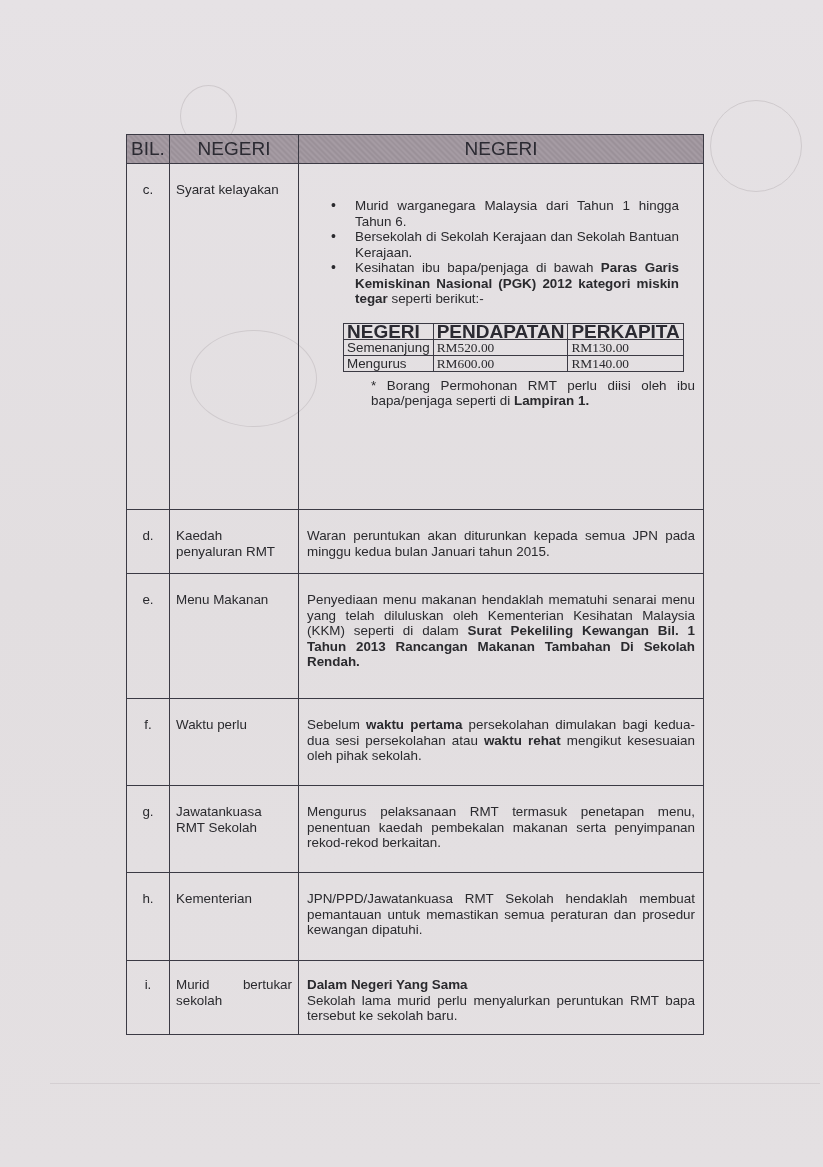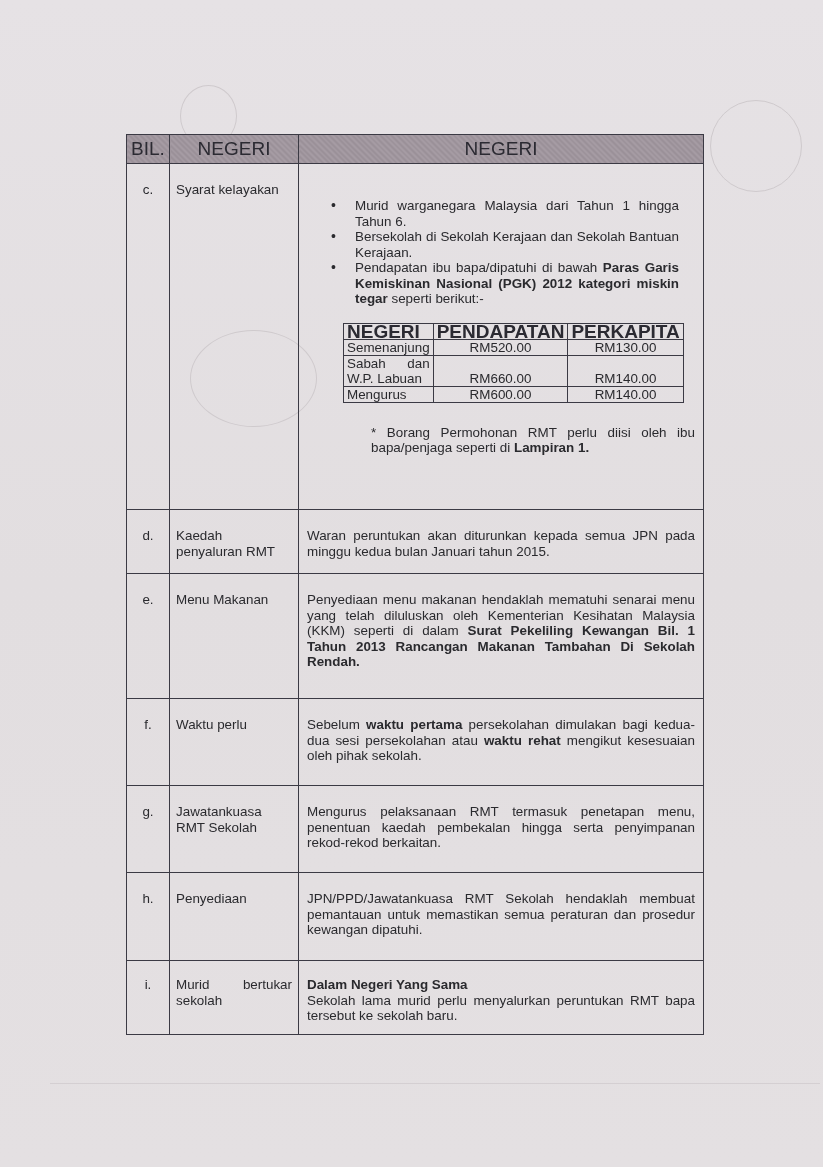--- a/index.html
+++ b/index.html
@@ -51,22 +51,22 @@
   table.income {
     border-collapse: collapse; margin: 14px 0 0 30px; width: 280px;
     font-size: 13.4px; line-height: 15px;
   }
   table.income td, table.income th {
     border: 1.2px solid #3b3a44; padding: 0 3px; font-weight: normal;
     background: transparent; height: auto;
   }
   table.income th { font-weight: bold; }
   table.income th:first-child { text-align: left; }
-  table.income td.num { text-align: center; vertical-align: bottom; }
-  .note { margin: 22px 0 0 58px; }
+  table.income td.num { vertical-align: bottom; font-family: Liberation Serif, serif; }
+  .note { margin: 6px 0 0 58px; }
 </style>
 </head>
 <body>
 
 <div class="page-shade"></div>
 
 <div class="ghost-circle" style="left:180px;top:85px;width:55px;height:60px;"></div>
 <div class="ghost-circle" style="left:710px;top:100px;width:90px;height:90px;"></div>
 <div class="ghost-circle" style="left:190px;top:330px;width:125px;height:95px;"></div>
 <div class="ghost-line" style="left:50px;top:1083px;width:770px;"></div>
@@ -82,39 +82,34 @@
   <tbody>
 
     <tr style="height:346px;">
       <td class="bil">c.</td>
       <td class="perkara">Syarat kelayakan</td>
       <td class="butiran" style="padding-left:14px !important;">
         <ul class="bullets">
           <li>Murid warganegara Malaysia dari Tahun 1 hingga Tahun 6.</li>
           <li>Bersekolah di Sekolah Kerajaan dan Sekolah Bantuan Kerajaan.</li>
           <li>
-            <span>Pendapatan ibu bapa/dipatuhi di bawah </span><span class="bold">Paras Garis Kemiskinan Nasional (PGK) 2012 kategori miskin tegar</span><span> seperti berikut:-</span>
+            <span>Kesihatan ibu bapa/penjaga di bawah </span><span class="bold">Paras Garis Kemiskinan Nasional (PGK) 2012 kategori miskin tegar</span><span> seperti berikut:-</span>
           </li>
         </ul>
         <table class="income">
           <tbody>
               <tr>
             <th>NEGERI</th>
             <th>PENDAPATAN</th>
             <th>PERKAPITA</th>
           </tr>
           <tr>
             <td>Semenanjung</td>
             <td class="num">RM520.00</td>
             <td class="num">RM130.00</td>
-          </tr>
-          <tr>
-            <td style="width:95px;text-align:justify;">Sabah dan W.P. Labuan</td>
-            <td class="num">RM660.00</td>
-            <td class="num">RM140.00</td>
           </tr>
           <tr>
             <td>Mengurus</td>
             <td class="num">RM600.00</td>
             <td class="num">RM140.00</td>
           </tr>
         </tbody>
           </table>
         <div class="note">
           <span>* Borang Permohonan RMT perlu diisi oleh ibu bapa/penjaga seperti di </span><span class="bold">Lampiran 1.</span>
@@ -140,26 +135,26 @@
       <td class="bil">f.</td>
       <td class="perkara">Waktu perlu</td>
       <td class="butiran">
         <span>Sebelum </span><span class="bold">waktu pertama</span><span> persekolahan dimulakan bagi kedua-dua sesi persekolahan atau </span><span class="bold">waktu rehat</span><span> mengikut kesesuaian oleh pihak sekolah.</span>
       </td>
     </tr>
 
     <tr style="height:87px;">
       <td class="bil">g.</td>
       <td class="perkara">Jawatankuasa RMT Sekolah</td>
-      <td class="butiran">Mengurus pelaksanaan RMT termasuk penetapan menu, penentuan kaedah pembekalan hingga serta penyimpanan rekod-rekod berkaitan.</td>
+      <td class="butiran">Mengurus pelaksanaan RMT termasuk penetapan menu, penentuan kaedah pembekalan makanan serta penyimpanan rekod-rekod berkaitan.</td>
     </tr>
 
     <tr style="height:88px;">
       <td class="bil">h.</td>
-      <td class="perkara">Penyediaan</td>
+      <td class="perkara">Kementerian</td>
       <td class="butiran">JPN/PPD/Jawatankuasa RMT Sekolah hendaklah membuat pemantauan untuk memastikan semua peraturan dan prosedur kewangan dipatuhi.</td>
     </tr>
 
     <tr style="height:70px;">
       <td class="bil" style="padding-top:16px !important;">i.</td>
       <td class="perkara" style="padding-top:16px !important;text-align:justify;">Murid bertukar sekolah</td>
       <td class="butiran" style="padding-top:16px !important;margin-top:33px;">
         <div class="bold">Dalam Negeri Yang Sama</div>
         <div>Sekolah lama murid perlu menyalurkan peruntukan RMT bapa tersebut ke sekolah baru.</div>
       </td>

